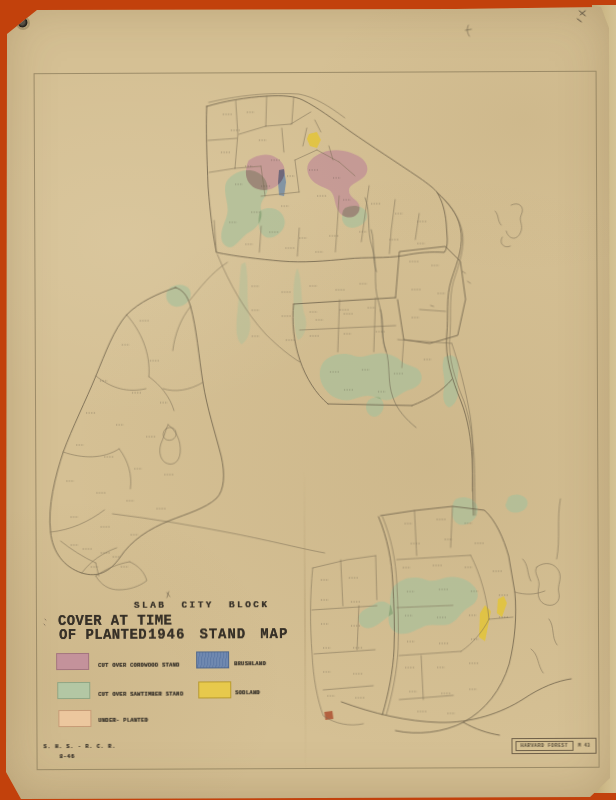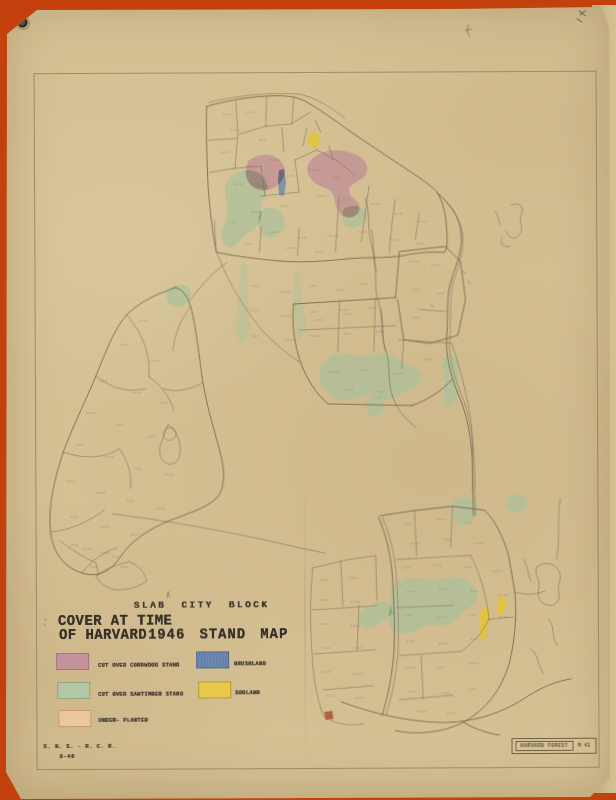--- a/index.html
+++ b/index.html
@@ -162,21 +162,21 @@
           <path class="tx" d="M404,524 h8 M436,520 h9 M464,524 h8 M410,544 h9 M444,540 h8 M474,544 h9 M402,568 h8 M432,566 h9 M464,568 h8 M492,572 h9 M406,592 h8 M438,590 h9 M470,592 h8 M498,596 h9 M404,616 h8 M436,618 h9 M468,616 h8 M498,618 h9 M406,642 h8 M438,644 h9 M470,640 h8 M404,668 h9 M436,668 h8 M468,664 h9 M408,692 h8 M440,694 h9 M468,690 h8 M416,712 h9 M446,714 h8"></path>
           <path class="tx" d="M320,580 h8 M348,578 h9 M320,600 h8 M350,602 h9 M320,624 h8 M350,626 h9 M322,648 h8 M352,648 h9 M322,672 h8 M352,674 h9 M326,696 h8 M354,698 h9"></path>
           <path class="tx" d="M70,544 h8 M100,552 h9 M120,566 h8 M90,566 h8"></path>
         </g>
       </svg>
 
       <div class="t title">SLAB CITY BLOCK</div>
       <div class="t subtitle">1946 STAND MAP</div>
 
       <div class="t lh" style="left:57px; top:612px;">COVER AT TIME</div>
-      <div class="t lh" style="left:58px; top:626px;">OF HARVARD</div>
+      <div class="t lh" style="left:58px; top:626px;">OF PLANTED</div>
 
       <div class="sw sw-cordwood" style="left:55px; top:652px;"></div>
       <div class="t lbl" style="left:97px; top:661px;">CUT OVER CORDWOOD STAND</div>
 
       <div class="sw sw-brushland" style="left:195px; top:651px;"></div>
       <div class="t lbl" style="left:233px; top:660px;">BRUSHLAND</div>
 
       <div class="sw sw-sawtimber" style="left:56px; top:681px;"></div>
       <div class="t lbl" style="left:97px; top:690px;">CUT OVER SAWTIMBER STAND</div>
 

